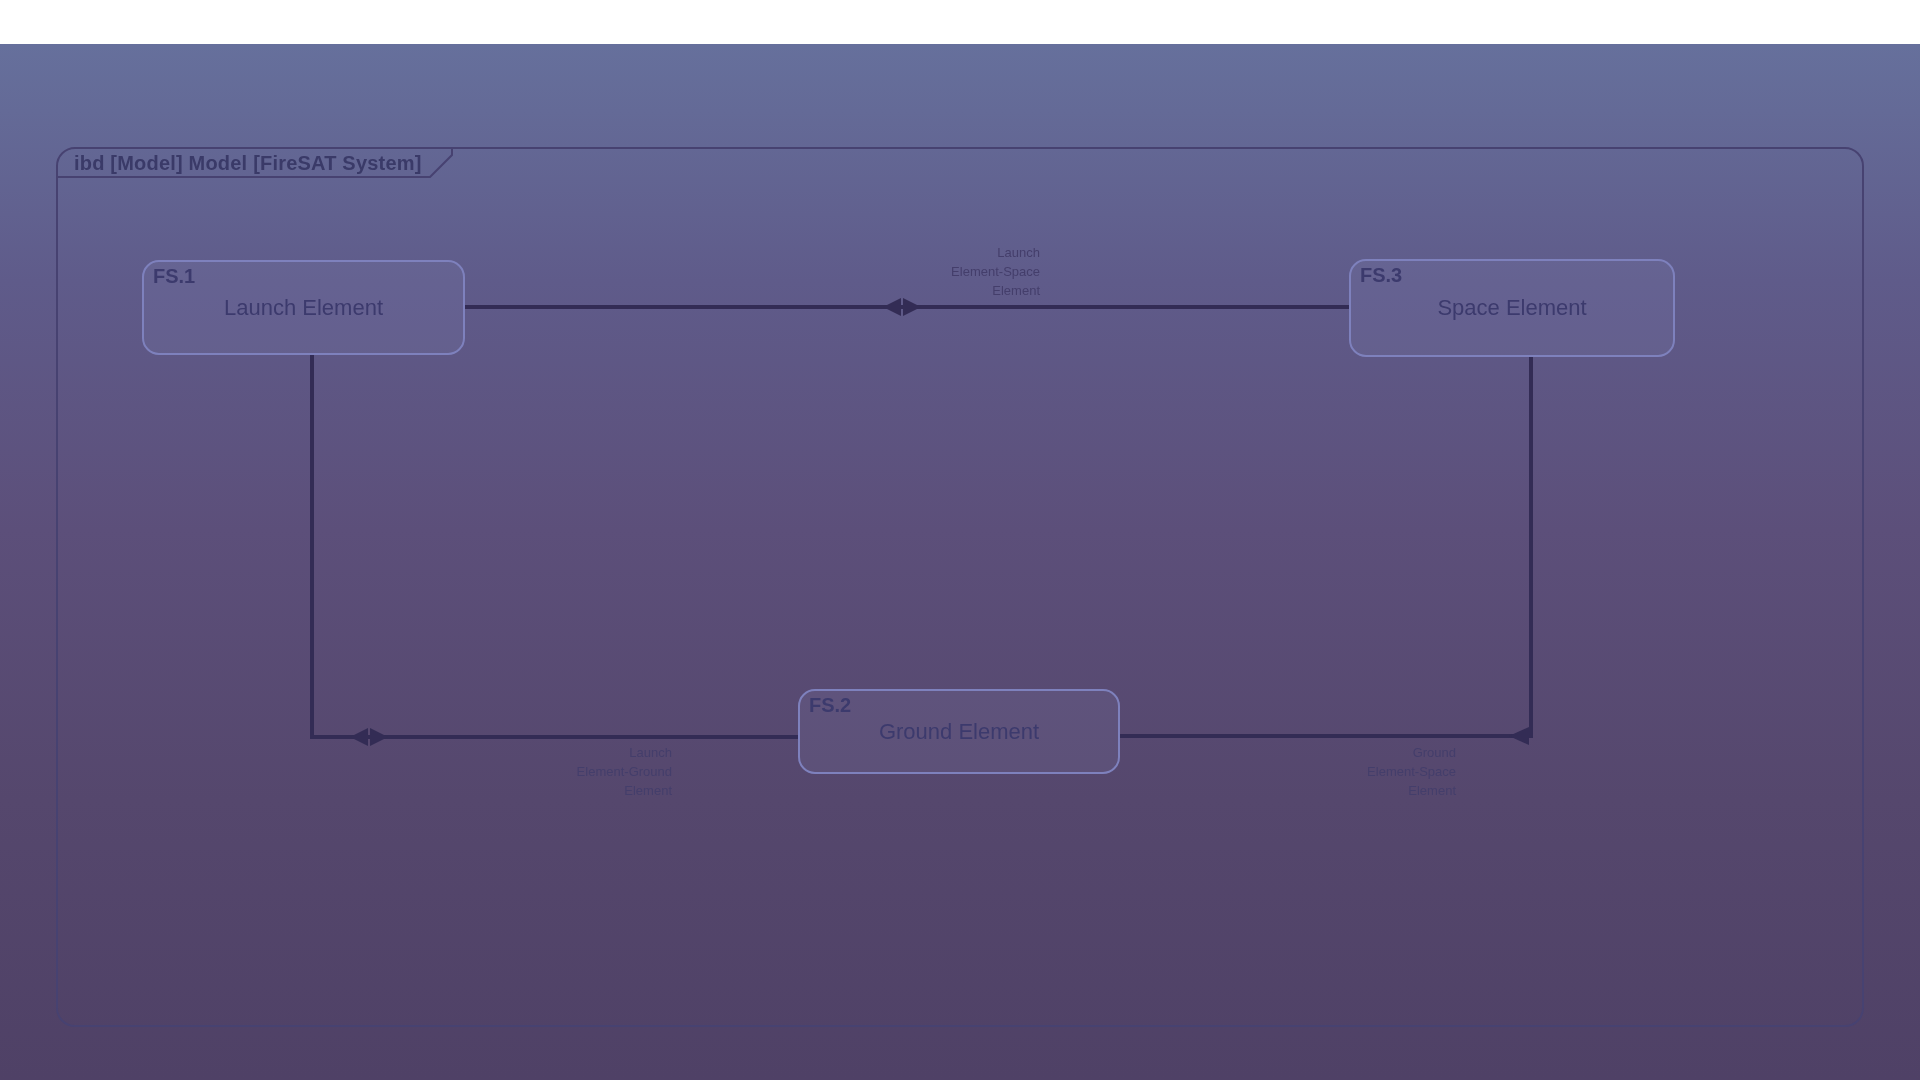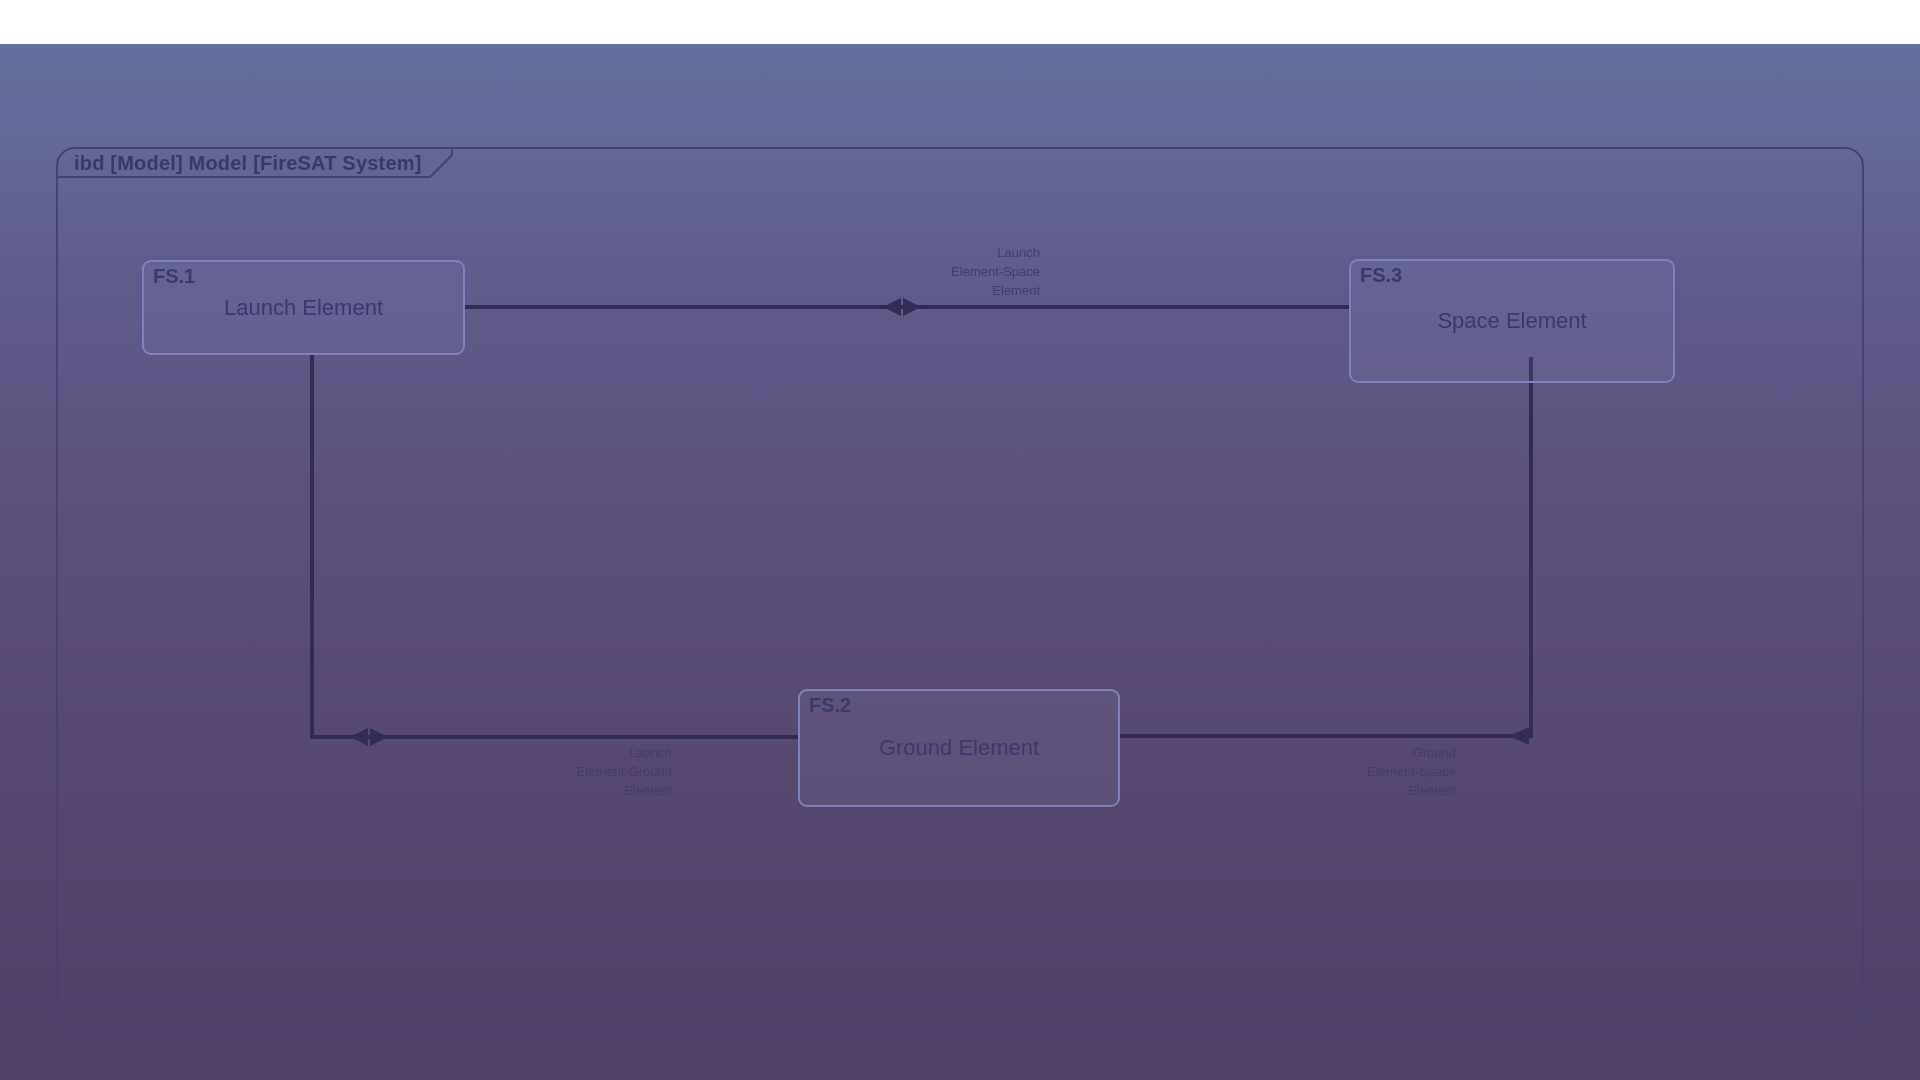--- a/index.html
+++ b/index.html
@@ -17,42 +17,42 @@
   .conn{fill:none;stroke:#332c55;stroke-width:4;}
   .arrowhead{fill:#332c55;stroke:none;}
   .frame-title{
     position:absolute;left:74px;top:108px;
     font-size:20px;font-weight:bold;color:#3a3a68;
     letter-spacing:0.2px;white-space:nowrap;
   }
   .block{
     position:absolute;
     border:2px solid #7e81bd;
-    border-radius:9px;
+    border-radius:17px;
     background:rgba(158,163,220,0.10);
     box-sizing:border-box;
   }
   .block-id{
     position:absolute;left:9px;top:3px;
     font-size:20px;font-weight:600;color:#3c3a6d;
   }
   .block-name{
     position:absolute;left:0;right:0;top:0;bottom:0;
     display:flex;align-items:center;justify-content:center;
     font-size:22px;color:#3c3a6d;
   }
   .conn-label{
     position:absolute;width:260px;
     text-align:right;
     font-size:13px;line-height:19px;color:#443e6b;
   }
   .conn-label span{display:block;}
   #block-fs1{left:142px;top:216px;width:323px;height:95px;}
-  #block-fs2{left:798px;top:645px;width:322px;height:118px;}
-  #block-fs3{left:1349px;top:215px;width:326px;height:124px;}
+  #block-fs2{left:798px;top:645px;width:322px;height:85px;}
+  #block-fs3{left:1349px;top:215px;width:326px;height:98px;}
   #label-launch-space{left:780px;top:199px;}
   #label-launch-ground{left:412px;top:699px;}
   #label-ground-space{left:1196px;top:699px;}
 </style>
 </head>
 <body>
 
 <div class="stage">
 
   <svg class="overlay-svg" viewBox="0 0 1920 1080">

